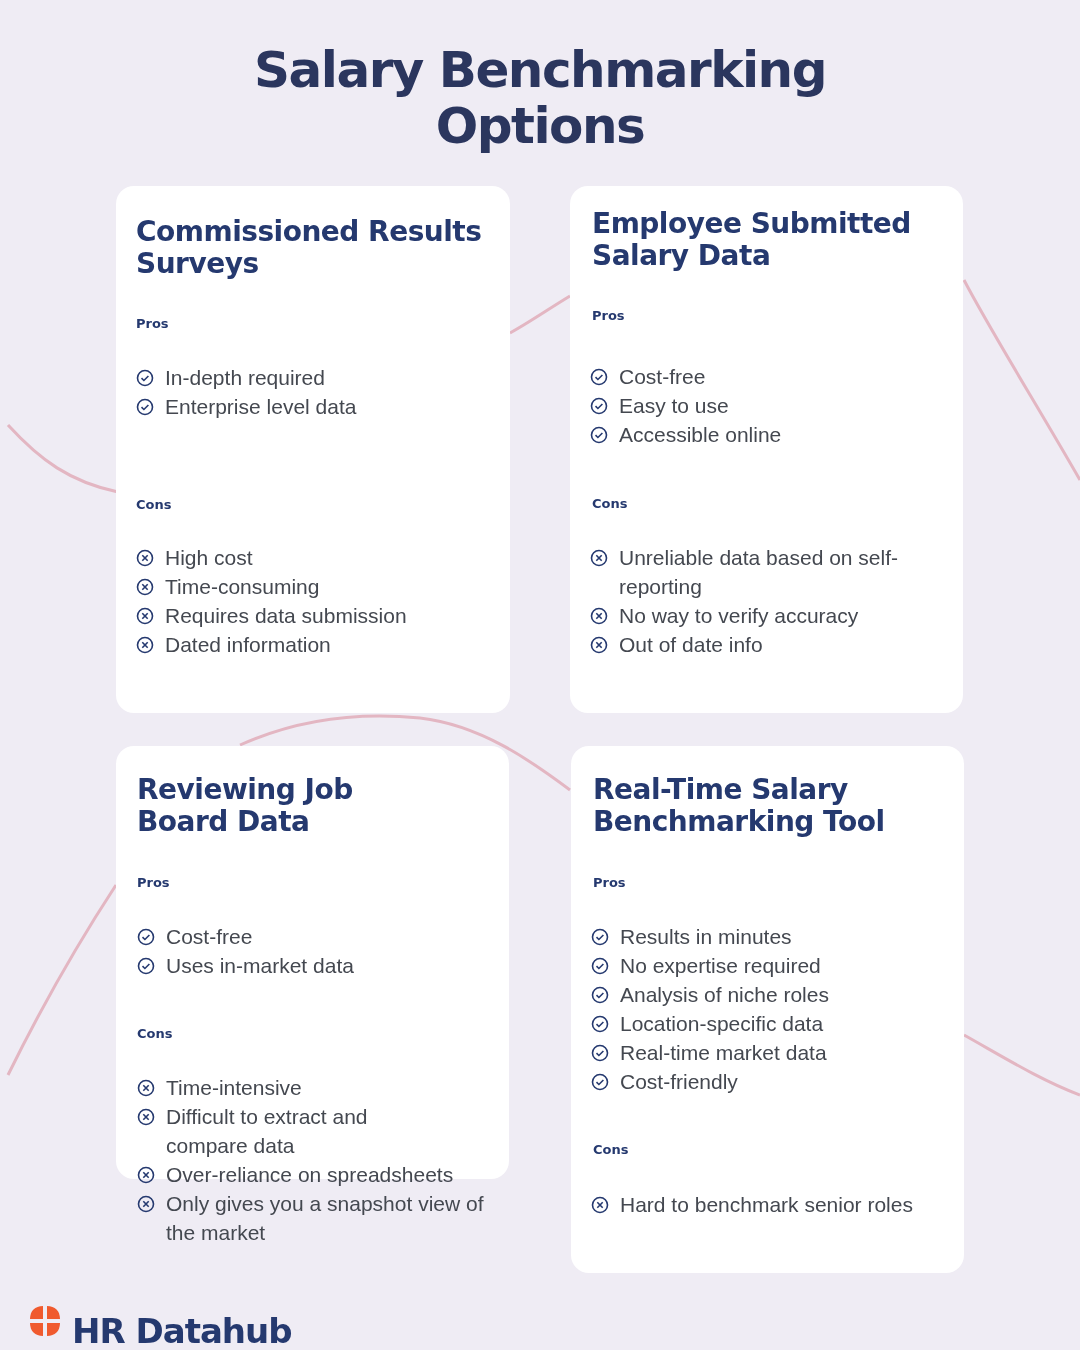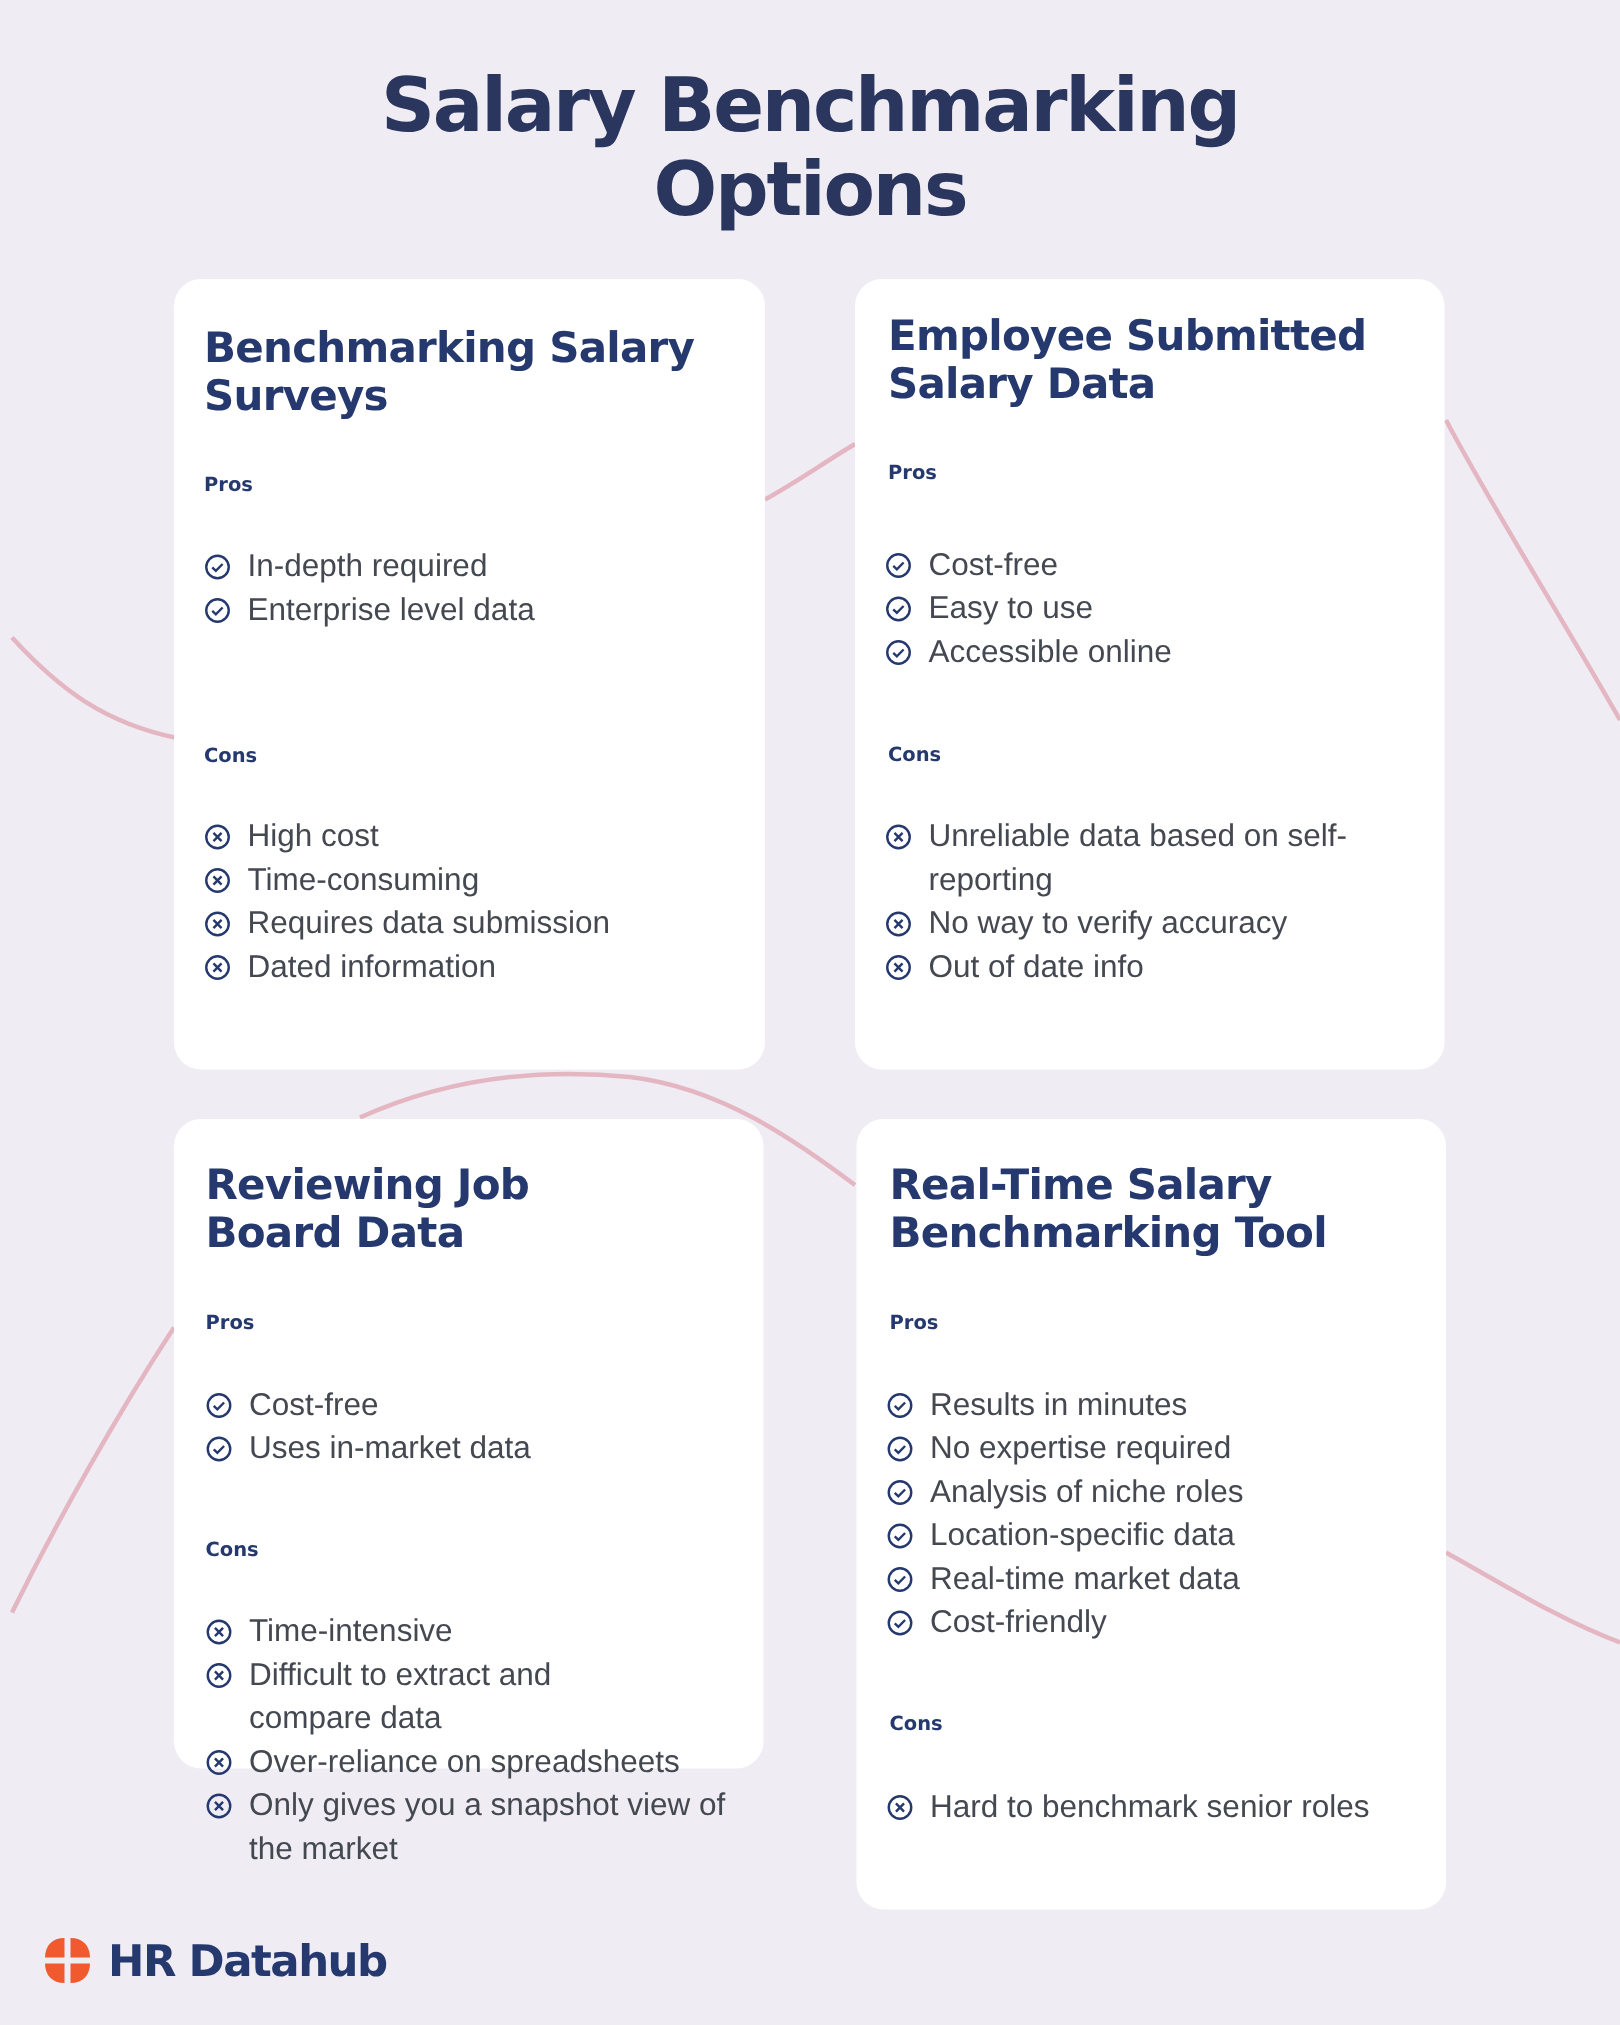--- a/index.html
+++ b/index.html
@@ -26,22 +26,22 @@
     font-family:"DejaVu Sans", sans-serif; font-weight:bold;
     font-size:13px; color:#25396f; position:absolute; left:20px;
   }
   ul { list-style:none; margin:0; padding:0; position:absolute; left:20px; right:10px; }
   li {
     position:relative; padding-left:29px; font-size:21px; line-height:29px; color:#444850;
   }
   li .ic { position:absolute; left:0; top:6px; width:18px; height:18px; }
   .logo { position:absolute; left:28px; top:1290px; display:flex; align-items:center; }
   .logo-text {
-    font-family:"DejaVu Sans", sans-serif; font-weight:bold; font-size:29px;
-    color:#25396f; margin-left:10px; letter-spacing:-1px;
+    font-family:"DejaVu Sans", sans-serif; font-weight:bold; font-size:34px;
+    color:#25396f; margin-left:10px; letter-spacing:-1px;margin-top:21px;
   }
 </style>
 </head>
 <body>
 
 <svg class="deco" viewBox="0 0 1080 1350">
   <path d="M8 425 C40 460 70 482 118 492" stroke="#e3b6c2" stroke-width="3" fill="none"></path>
   <path d="M510 333 C530 322 550 308 570 296" stroke="#e3b6c2" stroke-width="3" fill="none"></path>
   <path d="M964 280 C990 330 1040 410 1080 480" stroke="#e3b6c2" stroke-width="3" fill="none"></path>
   <path d="M240 745 C300 718 360 712 420 718 C480 725 530 760 570 790" stroke="#e3b6c2" stroke-width="3" fill="none"></path>
@@ -49,21 +49,21 @@
   <path d="M964 1035 C1000 1055 1040 1080 1080 1095" stroke="#e3b6c2" stroke-width="3" fill="none"></path>
 </svg>
 
 <div class="title">
   <div>Salary Benchmarking</div>
   <div>Options</div>
 </div>
 
 <div class="card" style="left:116px; top:186px; width:394px; height:527px;">
   <h2 style="margin-top:0;">
-    <div>Benchmarking Salary</div>
+    <div>Commissioned Results</div>
     <div>Surveys</div>
   </h2>
   <div class="sec" style="top:130px;">Pros</div>
   <ul style="top:177px;">
     <li><svg class="ic" viewBox="0 0 18 18">
           <circle cx="9" cy="9" r="7.5" stroke="#25396f" stroke-width="1.6" fill="none"></circle>
           <path d="M5.5 9.2l2.4 2.3 4.5-4.5" stroke="#25396f" stroke-width="1.6" fill="none"></path>
         </svg><span>In-depth required</span></li>
     <li><svg class="ic" viewBox="0 0 18 18">
           <circle cx="9" cy="9" r="7.5" stroke="#25396f" stroke-width="1.6" fill="none"></circle>

